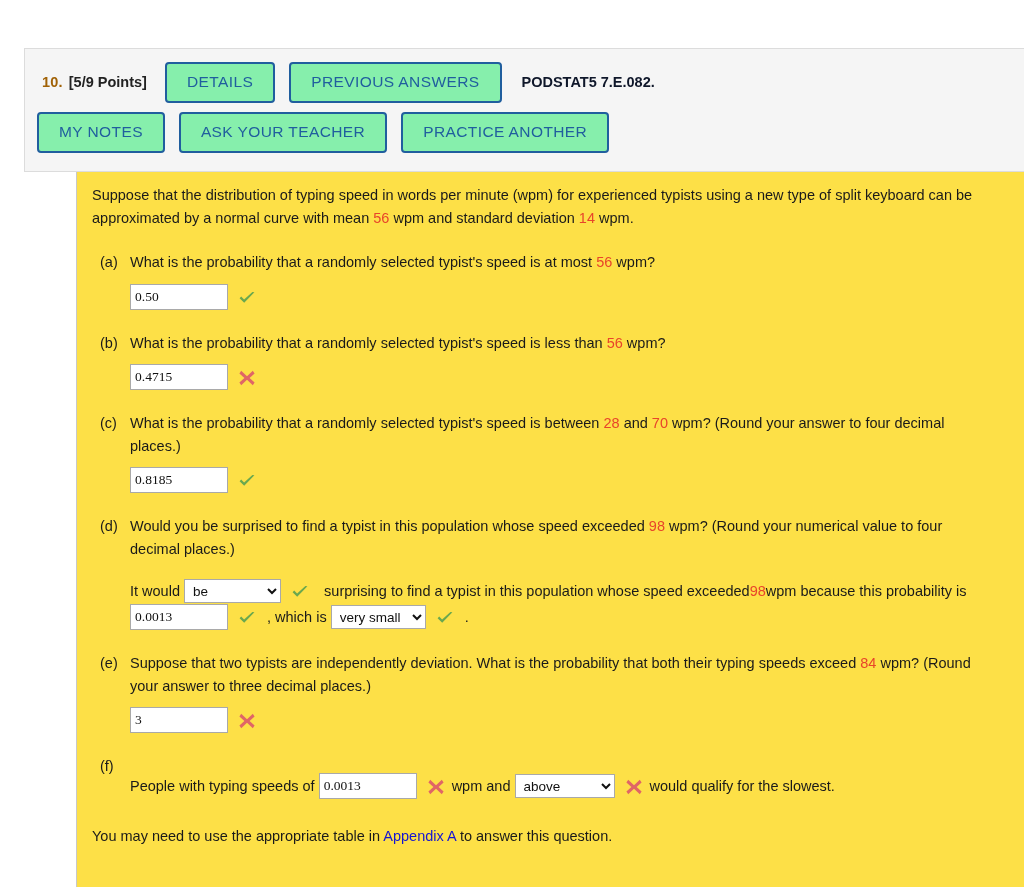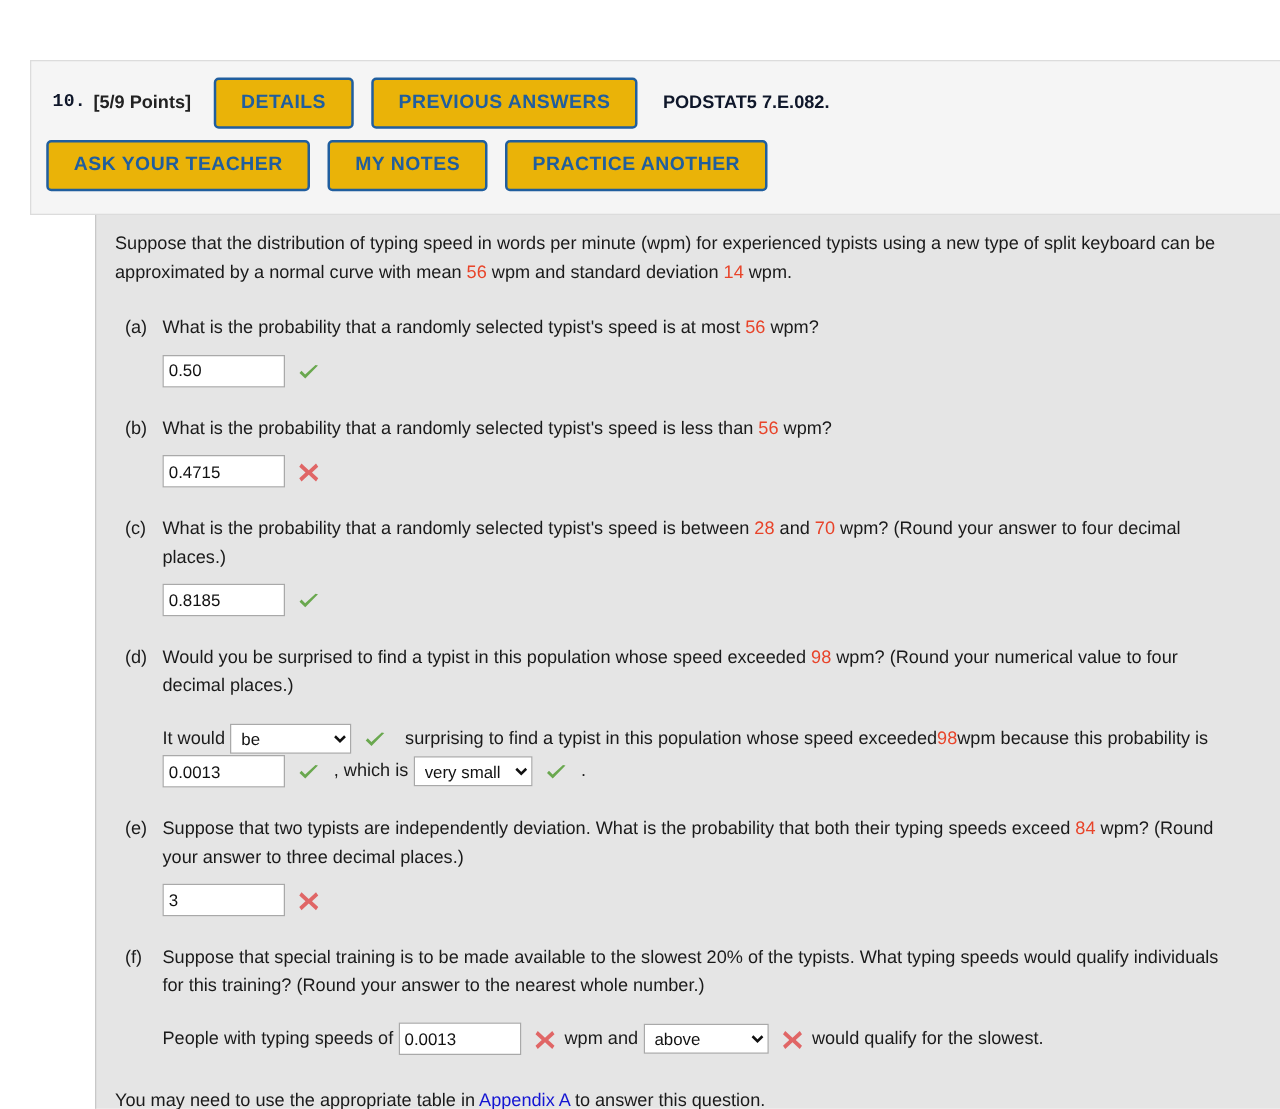--- a/index.html
+++ b/index.html
@@ -33,47 +33,46 @@
     display: flex;
     align-items: center;
     height: 54px;
   }
   .header-row.row1 { padding-left: 17px; padding-top: 6px; }
   .header-row.row2 { padding-left: 12px; margin-top: -4px; }
 
   .q-number {
     font-weight: bold;
     font-size: 14.5px;
-    color: #0f172a;
+    color: #a16207;
     letter-spacing: 0.2px;
     white-space: nowrap;
     margin-right: 6px;
-    font-family: Liberation Mono, monospace;
   }
   .q-points {
     font-weight: bold;
     font-size: 14.5px;
     color: #222222;
     white-space: nowrap;
     margin-right: 18px;
   }
   .hdr-btn {
     display: inline-flex;
     align-items: center;
     justify-content: center;
     height: 41px;
     padding: 0 20px;
     margin-right: 14px;
     border: 2px solid #205e9e;
     border-radius: 4px;
-    background: #eab308;
+    background: #86efac;
     color: #205e9e;
     font-family: "Liberation Sans", sans-serif;
     font-size: 15.5px;
-    font-weight: 700;
+    font-weight: 400;
     letter-spacing: 0.4px;
     white-space: nowrap;
     cursor: pointer;
     box-sizing: border-box;
   }
   .exercise-code {
     font-weight: bold;
     font-size: 14.5px;
     color: #0f172a;
     white-space: nowrap;
@@ -82,21 +81,21 @@
 
   
   .content {
     position: absolute;
     left: 76px;
     top: 172px;
     width: 948px;
     height: 715px;
     border-left: 1px solid #c8c8c8;
     box-sizing: border-box;
-    background: #e5e5e5;
+    background: #fde047;
   }
   .content-inner {
     padding: 12px 10px 0 15px;
   }
 
   .intro {
     margin: 0 0 0 0;
     line-height: 22.5px;
     font-size: 14.5px;
     width: 915px;
@@ -128,21 +127,21 @@
     flex-wrap: wrap;
   }
   .answer-row.sentence { margin-top: 18px; line-height: 26px; max-width: 870px; }
 
   input.ans {
     width: 88px;
     height: 22px;
     padding: 1px 4px;
     border: 1px solid #a9a9a9;
     background: #ffffff;
-    font-family: Liberation Sans, sans-serif;
+    font-family: Liberation Serif, serif;
     font-size: 13.5px;
     color: #111111;
     box-sizing: content-box;
     outline: none;
   }
 
   select.ddl {
     height: 24px;
     padding: 1px 2px 1px 4px;
     border: 1px solid #a9a9a9;
@@ -183,22 +182,22 @@
 
 <div class="header-panel">
   <div class="header-row row1">
     <span class="q-number">10.</span>
     <span class="q-points">[5/9 Points]</span>
     <button class="hdr-btn">DETAILS</button>
     <button class="hdr-btn">PREVIOUS ANSWERS</button>
     <span class="exercise-code">PODSTAT5 7.E.082.</span>
   </div>
   <div class="header-row row2">
+    <button class="hdr-btn">MY NOTES</button>
     <button class="hdr-btn">ASK YOUR TEACHER</button>
-    <button class="hdr-btn">MY NOTES</button>
     <button class="hdr-btn">PRACTICE ANOTHER</button>
   </div>
 </div>
 
 <div class="content">
  <div class="content-inner">
 
   <p class="intro"><span>Suppose that the distribution of typing speed in words per minute (wpm) for experienced typists using a new type of split keyboard can be approximated by a normal curve with mean </span><span class="num">56</span><span> wpm and standard deviation </span><span class="num">14</span><span> wpm.</span></p>
 
   <div class="part">
@@ -291,21 +290,20 @@
                 <path d="M4.2 2.8 L10 8.2 L15.8 2.8 L17.6 5.4 L12.6 10 L17.6 14.6 L15.8 17.2 L10 11.8 L4.2 17.2 L2.4 14.6 L7.4 10 L2.4 5.4 Z" fill="#e06666"></path>
               </svg>
         </span>
       </div>
     </div>
   </div>
 
   <div class="part">
     <div class="part-label">(f)</div>
     <div class="part-body">
-      <span class="qtext">Suppose that special training is to be made available to the slowest 20% of the typists. What typing speeds would qualify individuals for this training? (Round your answer to the nearest whole number.)</span>
       <div class="answer-row sentence">
         <span>People with typing speeds of</span>&nbsp;
         <input class="ans" type="text" value="0.0013" style="">
         <span class="mark">
           <svg width="20" height="20" viewBox="0 0 20 20">
                 <path d="M4.2 2.8 L10 8.2 L15.8 2.8 L17.6 5.4 L12.6 10 L17.6 14.6 L15.8 17.2 L10 11.8 L4.2 17.2 L2.4 14.6 L7.4 10 L2.4 5.4 Z" fill="#e06666"></path>
               </svg>
         </span>
         <span>wpm and</span>&nbsp;
         <select class="ddl w-ab"><option>above</option></select>

